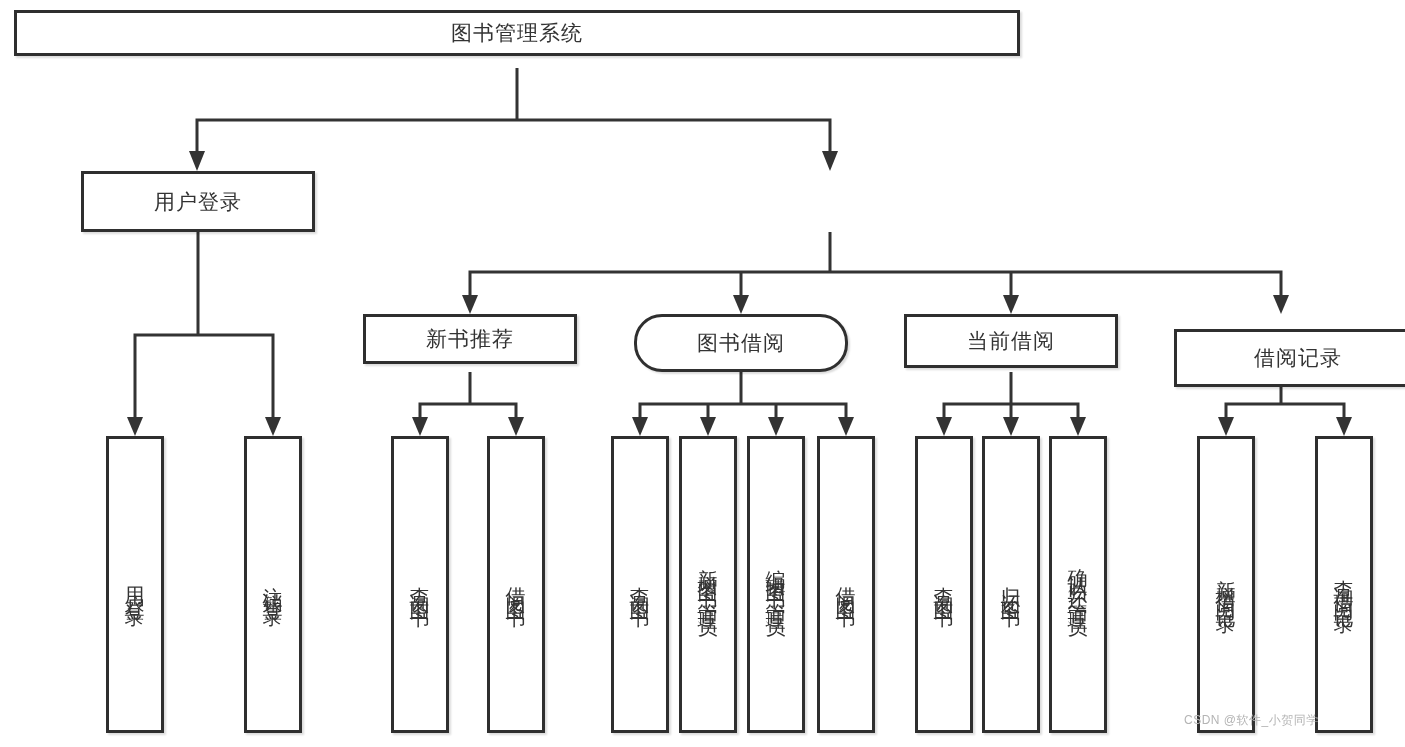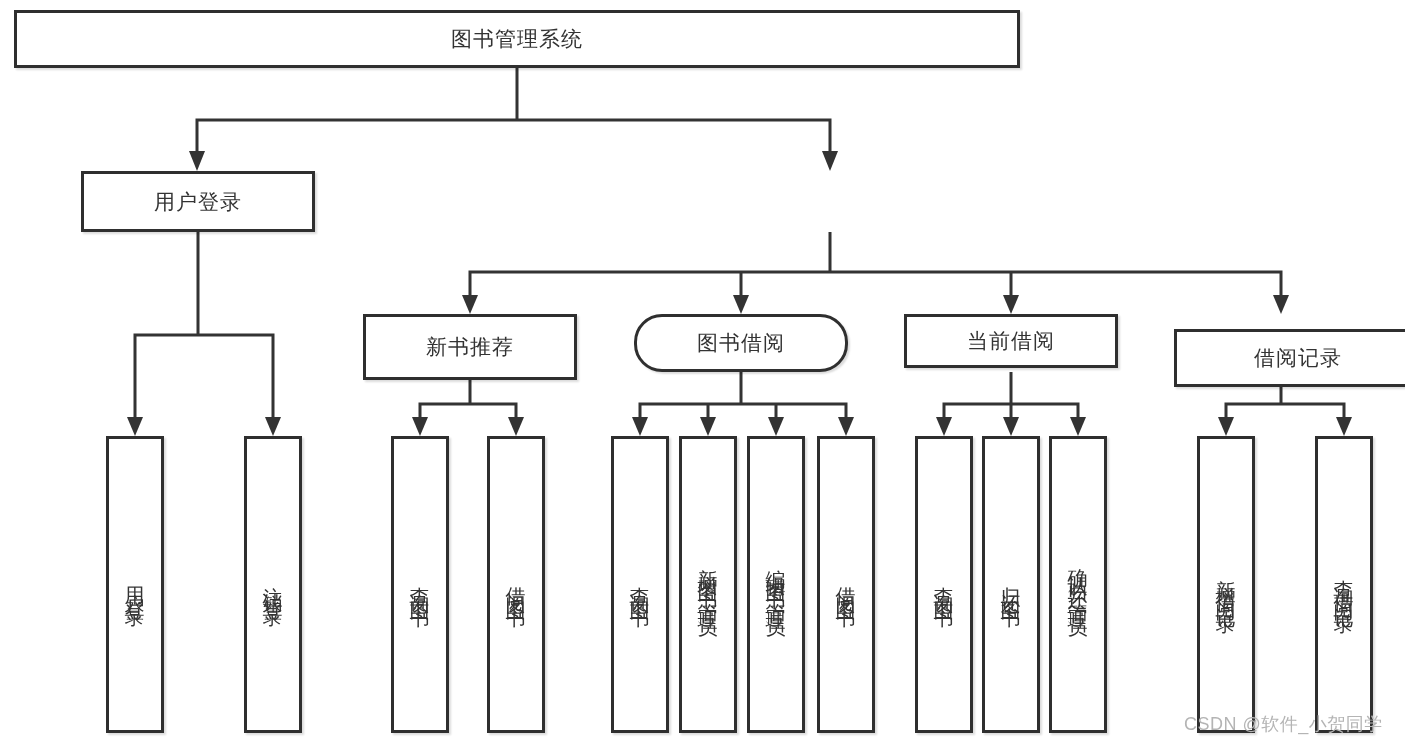--- a/index.html
+++ b/index.html
@@ -19,21 +19,21 @@
     display:flex; align-items:center; justify-content:center;
     z-index:2; box-shadow:2px 2px 2px rgba(0,0,0,0.14);
   }
   .hbox{font-size:21px; letter-spacing:1px;}
   .vbox{
     font-size:20px; writing-mode:vertical-rl; text-orientation:mixed;
     letter-spacing:7px; line-height:1;
   }
   .watermark{
     position:absolute; z-index:3; color:var(--watermark);
-    font-size:18px; letter-spacing:0.5px; white-space:nowrap;
+    font-size:12px; letter-spacing:0.5px; white-space:nowrap;
   }
 </style>
 </head>
 <body>
 
 <div id="canvas">
 
   <svg id="connectors" width="1405" height="747" viewBox="0 0 1405 747">
 
     <g>
@@ -77,25 +77,25 @@
       <polygon points="1070,417 1086,417 1078,436"></polygon>
     </g>
 
     <g>
       <path d="M1281 372 V405.5 M1224.5 404 H1345.5 M1226 404 V418 M1344 404 V418"></path>
       <polygon points="1218,417 1234,417 1226,436"></polygon>
       <polygon points="1336,417 1352,417 1344,436"></polygon>
     </g>
   </svg>
 
-  <div class="node hbox" style="left:14px; top:10px; width:1006px; height:58px;">图书管理系统</div>
+  <div class="node hbox" style="left:14px; top:10px; width:1006px; height:46px;">图书管理系统</div>
 
   <div class="node hbox" style="left:81px; top:171px; width:234px; height:61px;">用户登录</div>
 
-  <div class="node hbox" style="left:363px; top:314px; width:214px; height:66px;">新书推荐</div>
+  <div class="node hbox" style="left:363px; top:314px; width:214px; height:50px;">新书推荐</div>
   <div class="node hbox" style="left:634px; top:314px; width:214px; height:58px;border-radius:28px;">图书借阅</div>
   <div class="node hbox" style="left:904px; top:314px; width:214px; height:54px;">当前借阅</div>
   <div class="node hbox" style="left:1174px; top:314px; width:248px; height:58px;margin-top:15px;">借阅记录</div>
 
   <div class="node vbox" style="left:106px; top:436px; width:58px; height:297px;">用户登录</div>
   <div class="node vbox" style="left:244px; top:436px; width:58px; height:297px;">注销登录</div>
   <div class="node vbox" style="left:391px; top:436px; width:58px; height:297px;">查询图书</div>
   <div class="node vbox" style="left:487px; top:436px; width:58px; height:297px;">借阅图书</div>
   <div class="node vbox" style="left:611px; top:436px; width:58px; height:297px;">查询图书</div>
   <div class="node vbox" style="left:679px; top:436px; width:58px; height:297px;">新增图书（管理员）</div>

